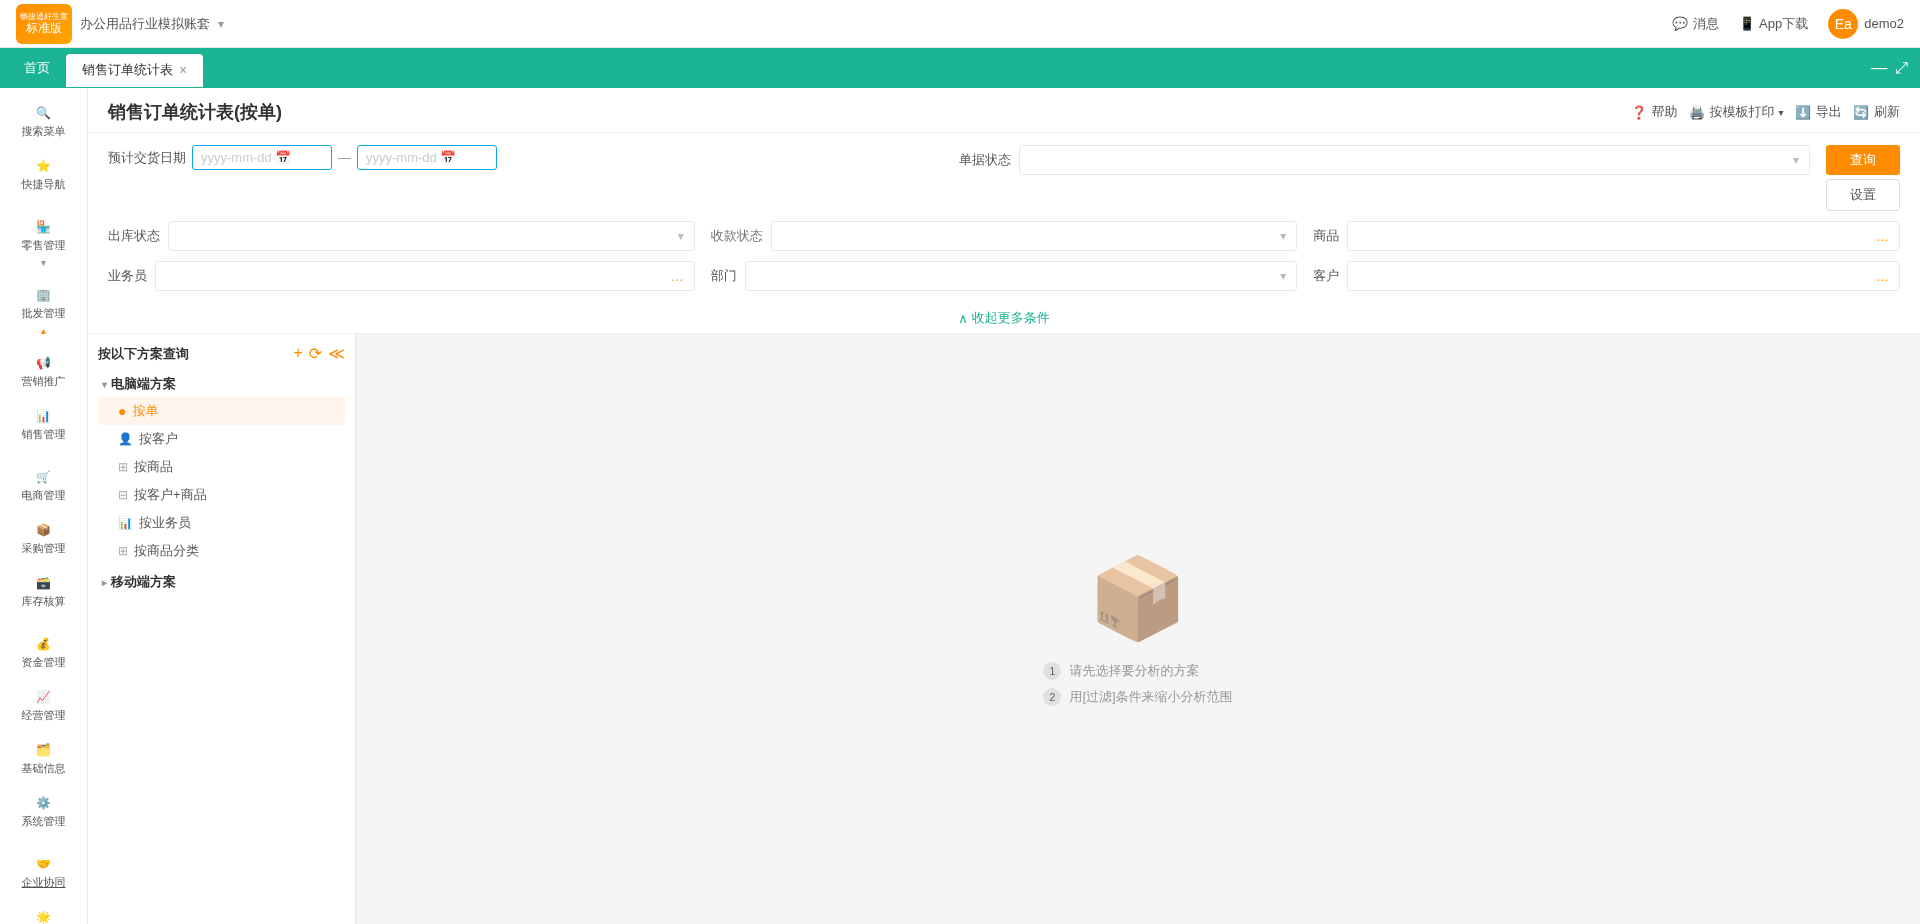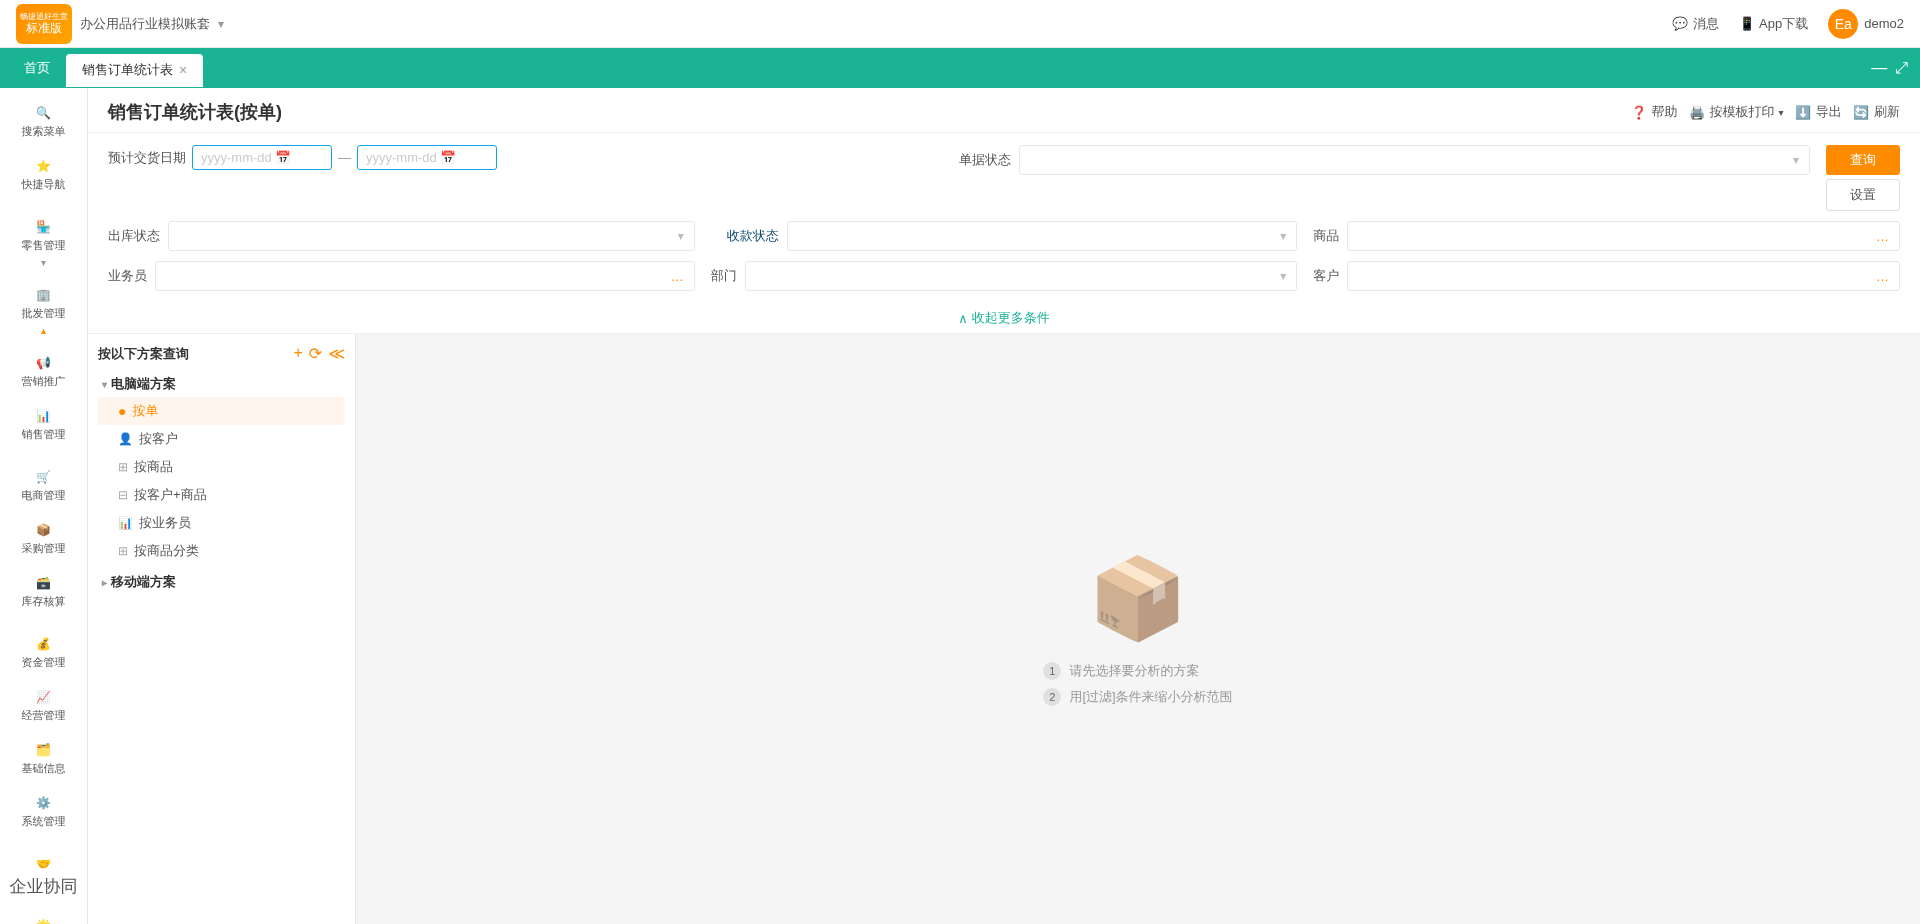--- a/index.html
+++ b/index.html
@@ -178,21 +178,21 @@
       <span>🗂️</span>
       <span style="font-size:11px;">基础信息</span>
     </div>
     <div class="sidebar-item">
       <span>⚙️</span>
       <span style="font-size:11px;">系统管理</span>
     </div>
     <div class="sidebar-divider"></div>
     <div class="sidebar-item">
       <span>🤝</span>
-      <span style="font-size:17px;">企业协同</span>
+      <span style="font-size:11px;text-decoration:underline;">企业协同</span>
     </div>
     <div class="sidebar-item">
       <span>🌟</span>
 
     </div>
 
   </div>
 
   <div class="content-area">
 
@@ -253,21 +253,21 @@
 
       <div class="row2" style="display:flex;align-items:center;gap:16px;margin-bottom:10px;">
         <div class="col-third">
           <span style="color:#555;white-space:nowrap;">出库状态</span>
           <div class="field-box">
             <span style="color:#ccc;"></span>
             <span style="color:#bbb;font-size:12px;">▾</span>
           </div>
         </div>
         <div class="col-third">
-          <span style="color:#0c4a6e;white-space:nowrap;margin-left:16px;">收款状态</span>
+          <span style="color:#737373;white-space:nowrap;">收款状态</span>
           <div class="field-box">
             <span style="color:#ccc;"></span>
             <span style="color:#bbb;font-size:12px;">▾</span>
           </div>
         </div>
         <div class="col-third">
           <span style="color:#555;white-space:nowrap;">商品</span>
           <div class="field-box">
             <span style="color:#ccc;"></span>
             <span style="color:#ff8c00;">…</span>

